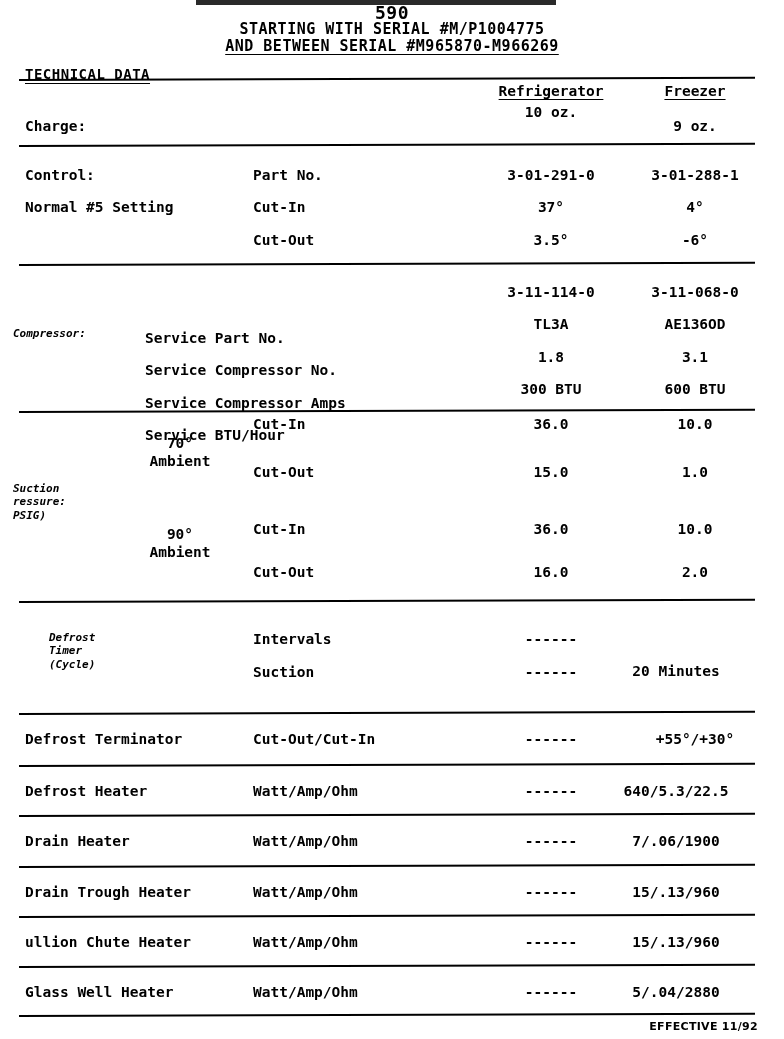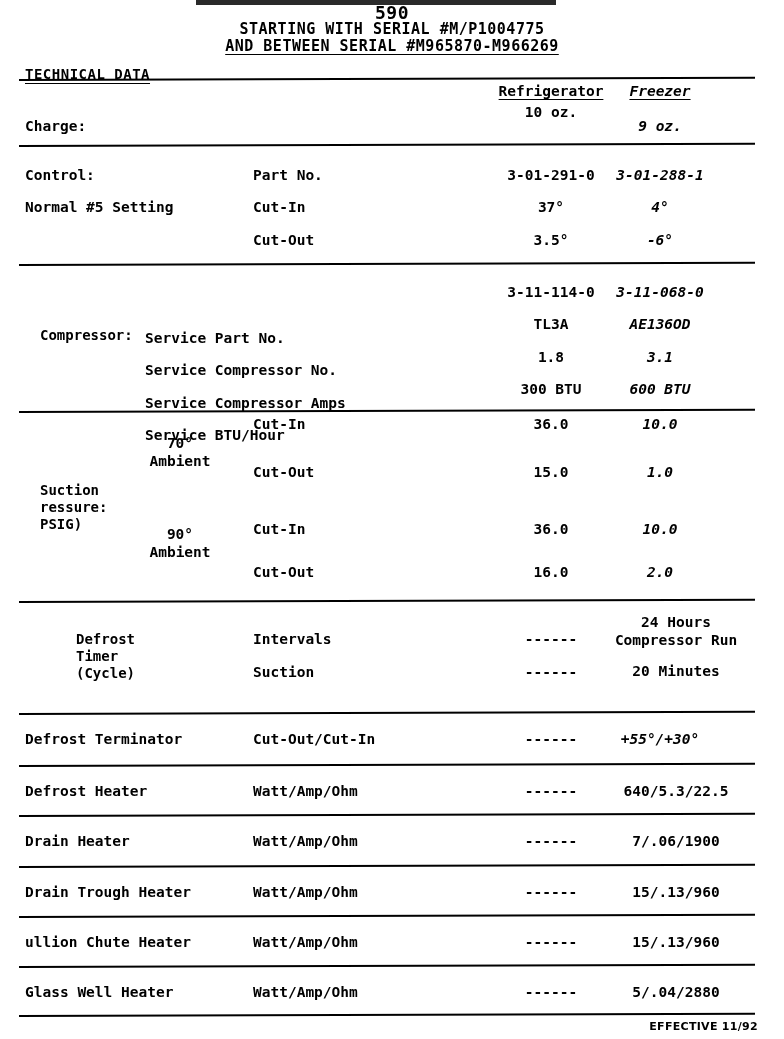--- a/index.html
+++ b/index.html
@@ -80,48 +80,48 @@
   .col-mid    { left: 253px; }
   .col-mid-c  { left: 145px; margin-top: 46px; }
   .col-amb    { left: 118px; width: 124px; text-align: center; }
 
   .col-ref {
     left: 478px;
     width: 146px;
     text-align: center;
   }
   .col-frz {
-    left: 593px;
+    left: 628px;
     width: 134px;
     text-align: center;
-    font-style: italic;
   }
   .col-frz-wide {
     left: 580px;
     width: 192px;
     text-align: center;
   }
 
   .colhead {
     font-size: 14.5px;
     font-weight: bold;
     text-decoration: underline;
     text-underline-offset: 3px;
   }
 
   .two-line { line-height: 1.25; }
 
   
   .grp {
     position: absolute;
-    left: 40px;
-    font-size: 14px;
+    left: 13px;
+    font-size: 11px;
     font-weight: bold;
     line-height: 1.22;
     white-space: nowrap;
+    font-style: italic;
   }
 
   .dash {
     letter-spacing: 0px;
   }
 
   #footer {
     position: absolute;
     right: 26px;
     top: 1020px;
@@ -226,24 +226,20 @@
   <div class="rule skew" style="top:601px;"></div>
 
   <div class="grp" style="top:631px;margin-left:36px;">
     <div>Defrost</div>
     <div>Timer</div>
     <div>(Cycle)</div>
   </div>
 
   <div class="cell col-mid" style="top:631px;">Intervals</div>
   <div class="cell col-ref dash" style="top:631px;">------</div>
-  <div class="cell col-frz-wide two-line" style="top:613px;">
-    <div>24 Hours</div>
-    <div>Compressor Run</div>
-  </div>
 
   <div class="cell col-mid" style="top:664px;">Suction</div>
   <div class="cell col-ref dash" style="top:664px;">------</div>
   <div class="cell col-frz-wide two-line" style="top:662px;">
     <div>20 Minutes</div>
   </div>
 
   <div class="rule skew" style="top:713px;"></div>
 
   <div class="cell col-label" style="top:731px;">Defrost Terminator</div>

